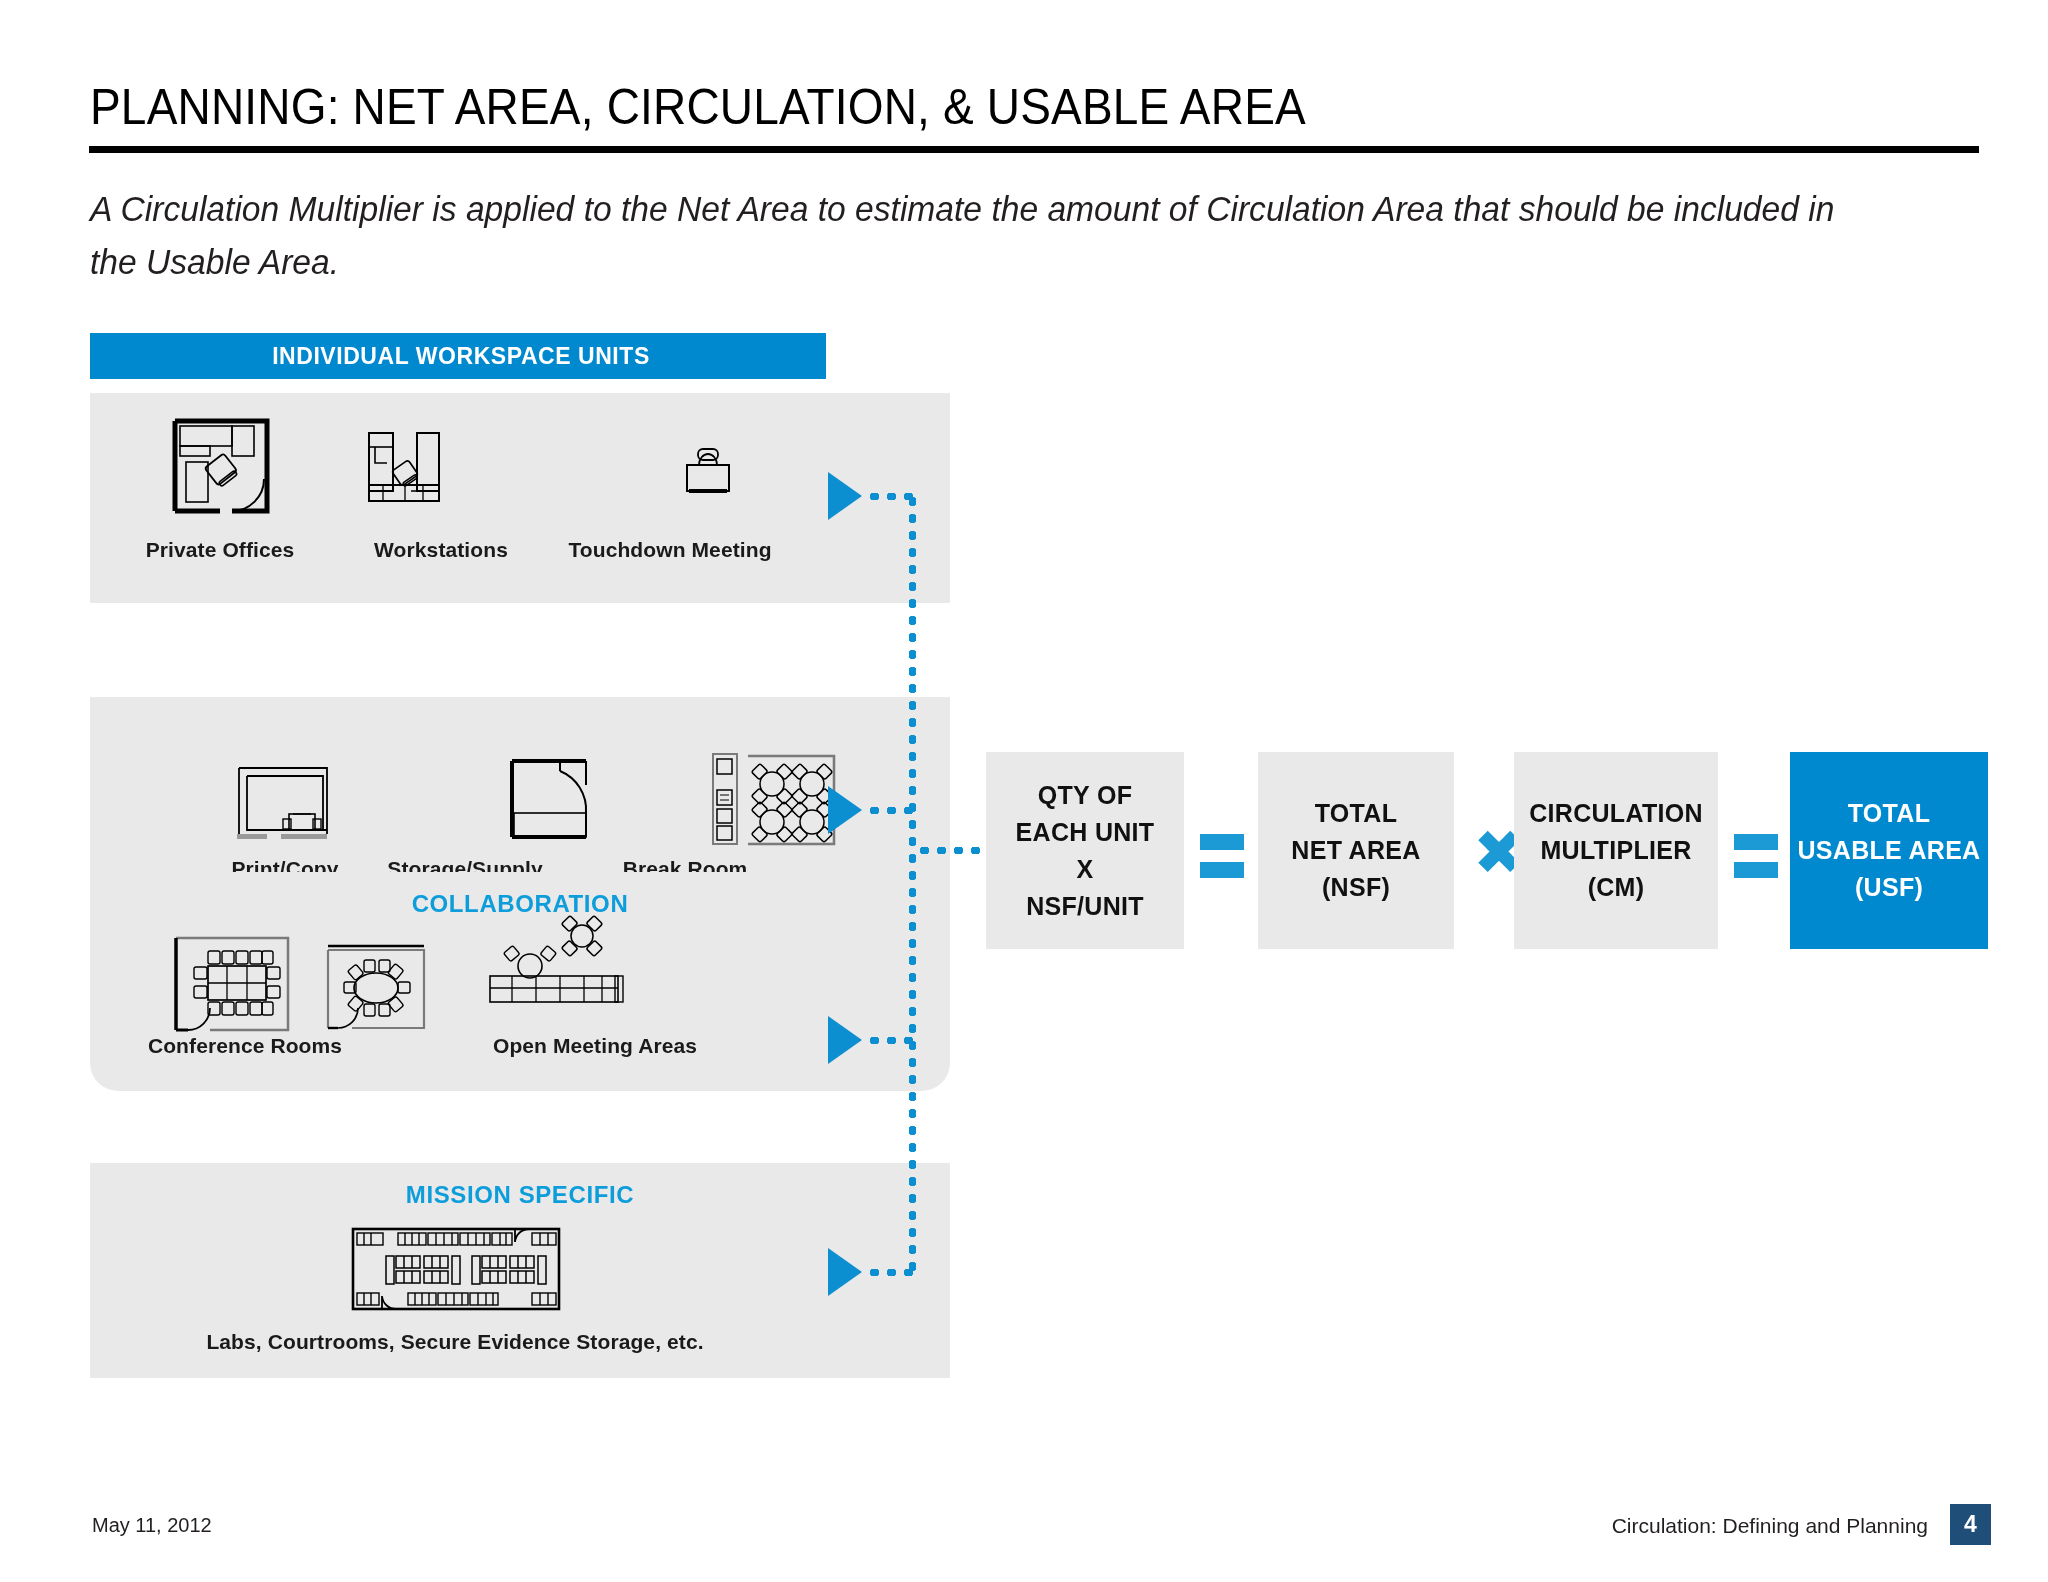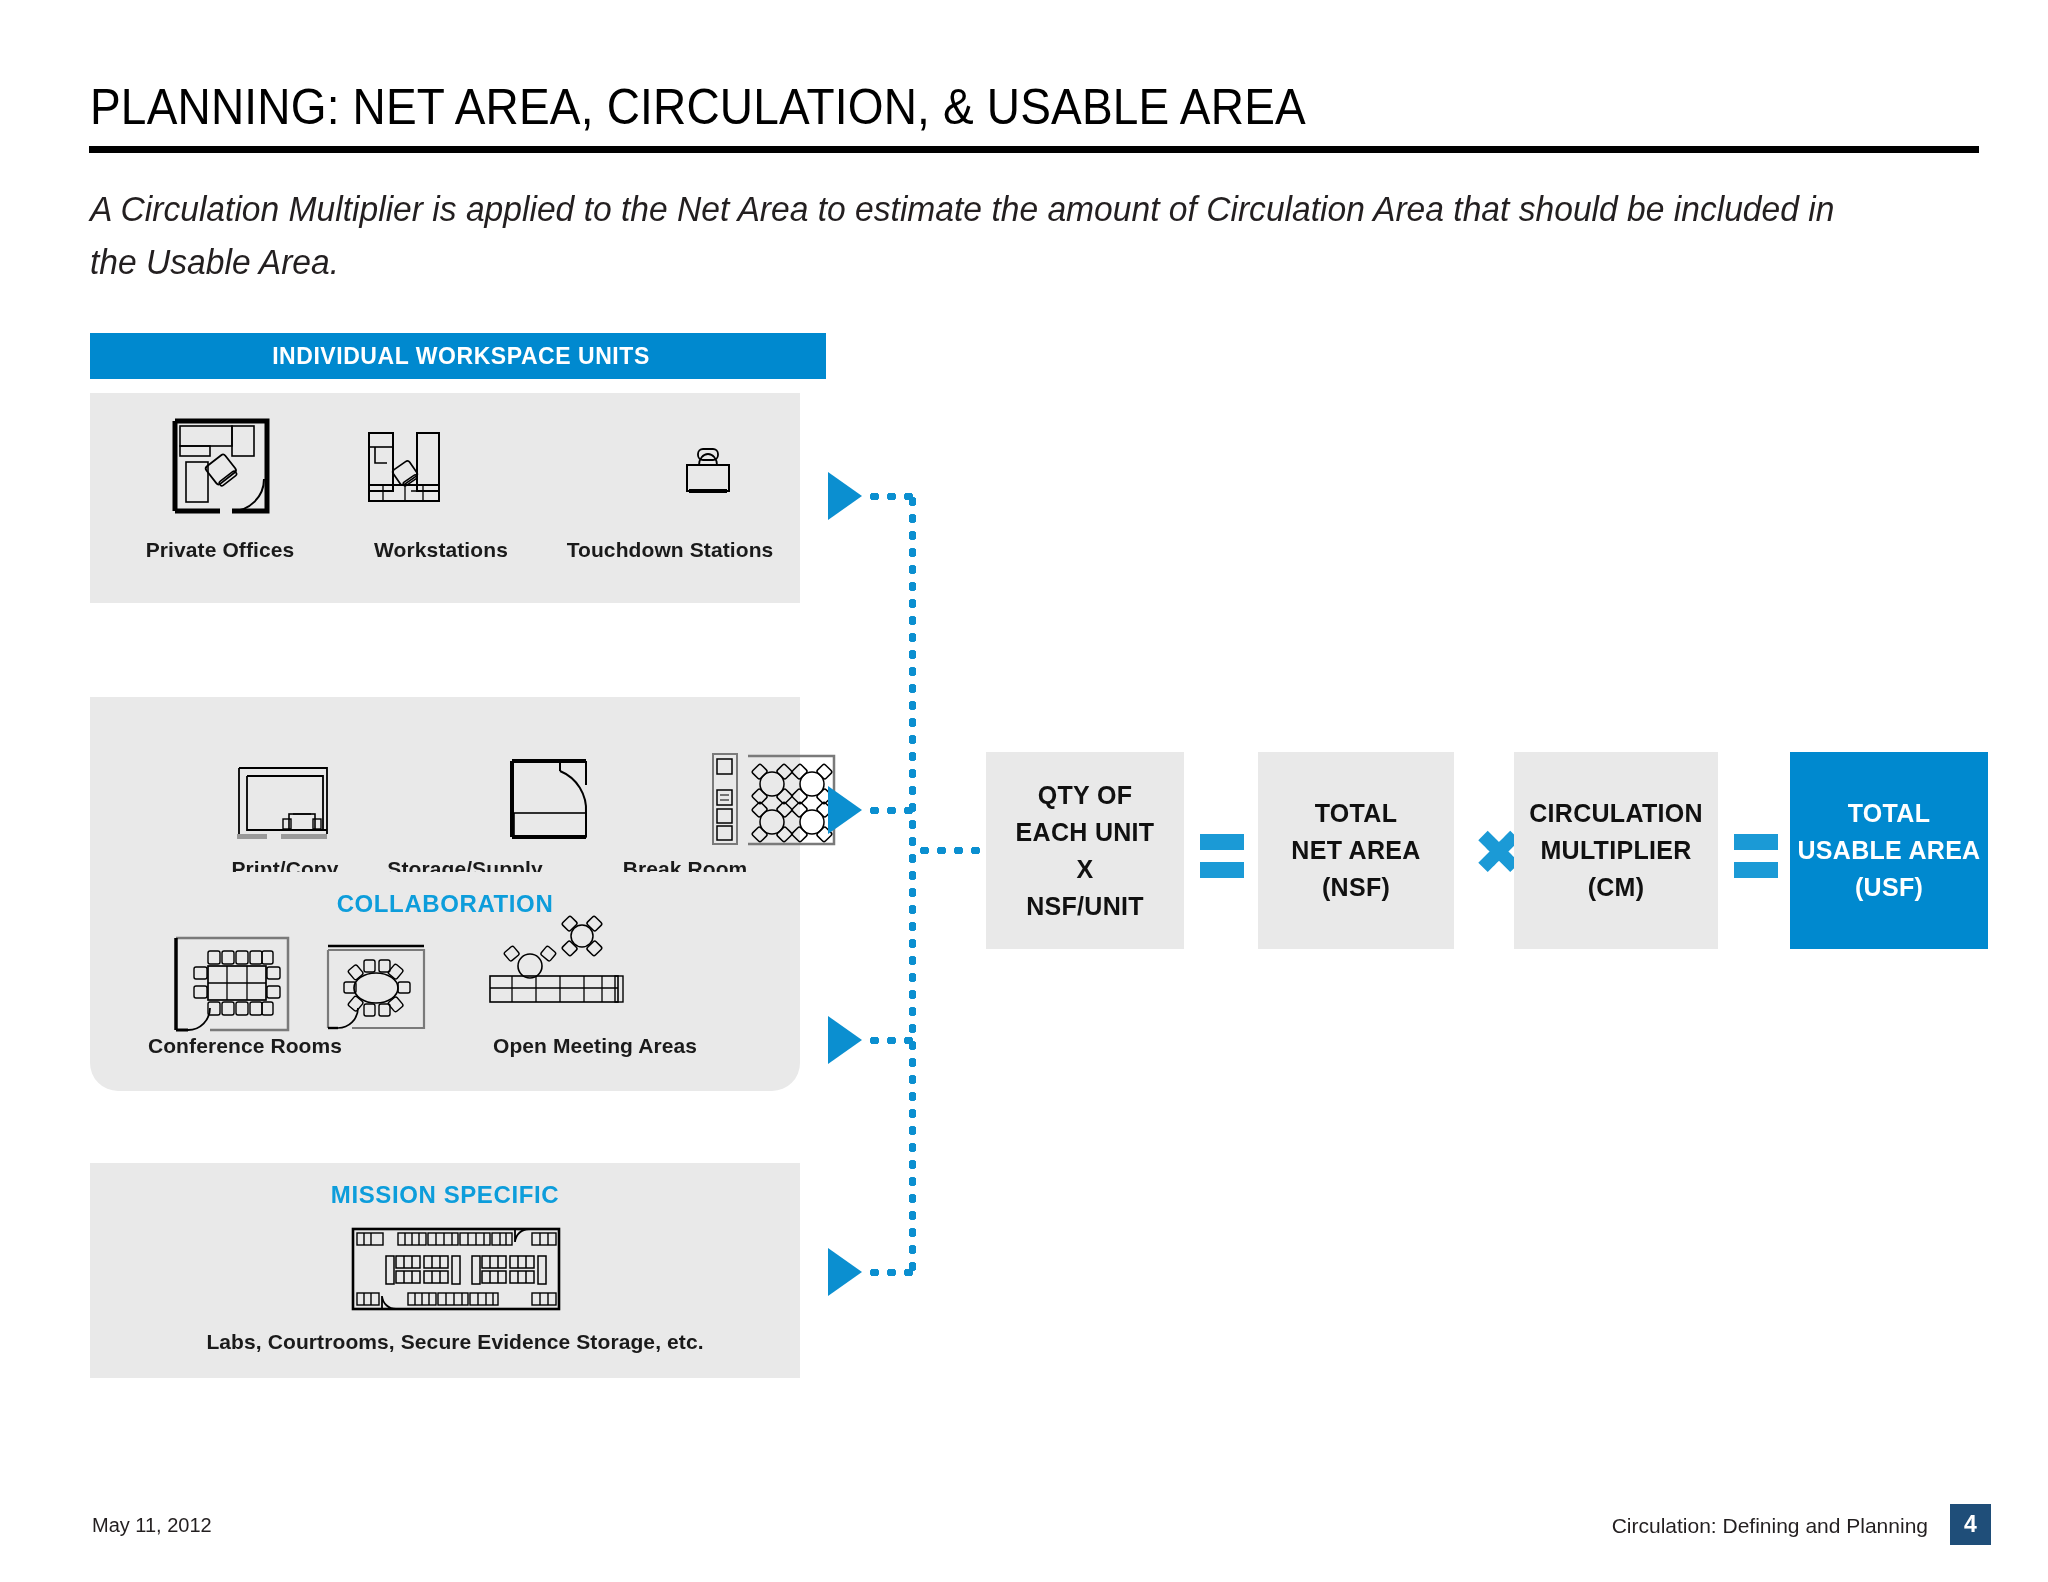--- a/index.html
+++ b/index.html
@@ -33,21 +33,21 @@
   }
 
   
   .band{
     position:absolute;left:90px;width:730px;height:46px;
     background:#0089cf;color:#fff;
     display:flex;align-items:center;justify-content:center;
     font-size:23px;font-weight:bold;letter-spacing:.55px;
   }
   .panel{
-    position:absolute;left:90px;width:710px;
+    position:absolute;left:90px;width:860px;
     background:#e9e9e9;
   }
   .grp-title{
     position:absolute;left:0;right:0;text-align:center;
     color:#0d9ddb;font-size:24px;font-weight:bold;letter-spacing:.6px;
   }
   .cap{
     position:absolute;text-align:center;
     font-size:21px;font-weight:bold;color:#1a1a1a;letter-spacing:.1px;
     white-space:nowrap;
@@ -149,21 +149,21 @@
     <div class="cap" style="left:216px;top:145px;width:270px;">Workstations</div>
 
     <div class="ic" style="left:585px;top:50px;">
       <svg width="66" height="58" viewBox="0 0 66 58">
         <rect x="12" y="22" width="42" height="26" fill="none" stroke="#000" stroke-width="2"></rect>
         <rect x="14" y="46" width="38" height="4" fill="#000"></rect>
         <path d="M24 22 a9 11 0 0 1 18 0" fill="none" stroke="#000" stroke-width="1.8"></path>
         <rect x="23" y="6" width="20" height="11" rx="5" fill="none" stroke="#000" stroke-width="1.8"></rect>
       </svg>
     </div>
-    <div class="cap" style="left:430px;top:145px;width:300px;">Touchdown Stations</div>
+    <div class="cap" style="left:430px;top:145px;width:300px;">Touchdown Meeting</div>
   </div>
 
 
   <div class="panel" style="top:697px;height:212px;">
 
     <div class="ic" style="left:145px;top:67px;">
       <svg width="96" height="78" viewBox="0 0 96 78">
         <path d="M4 4 H92 V70" fill="none" stroke="#000" stroke-width="1.8"></path>
         <path d="M4 4 V72" fill="none" stroke="#000" stroke-width="1.8"></path>
         <path d="M12 12 H88 V66" fill="none" stroke="#000" stroke-width="1.8"></path>

